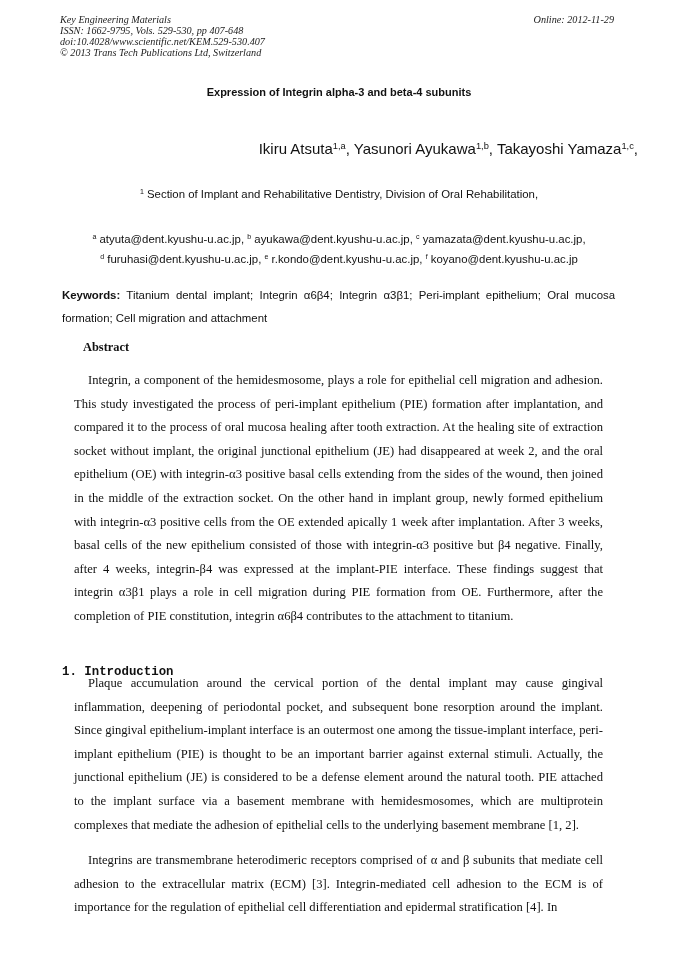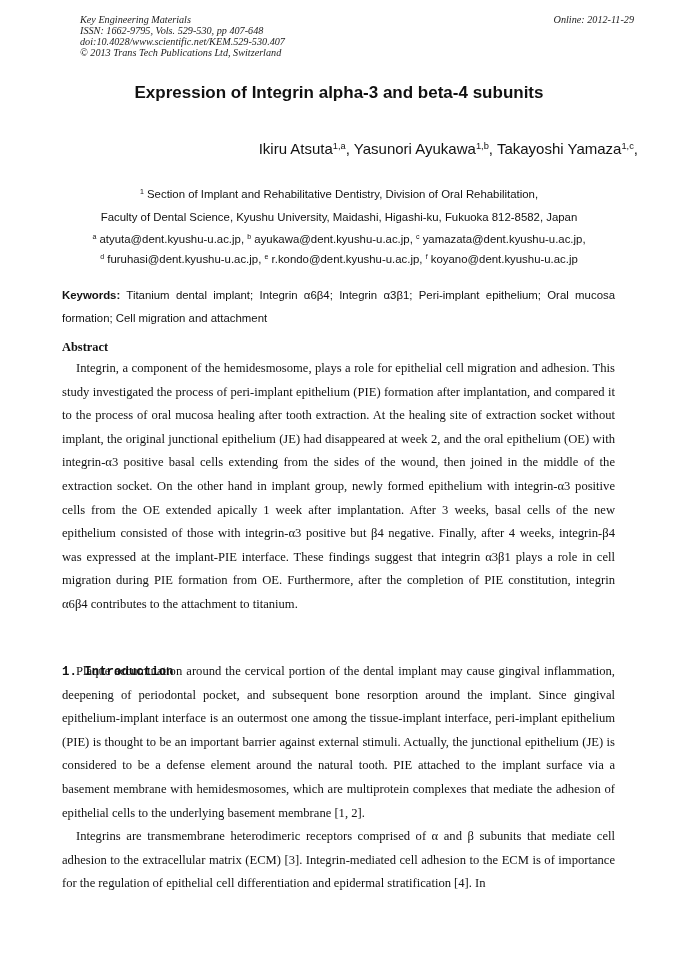--- a/index.html
+++ b/index.html
@@ -1,42 +1,42 @@
 <!DOCTYPE html>
 <html><head>
 <meta charset="utf-8">
 <style>
   html, body { margin: 0; padding: 0; background: #ffffff; }
   body { width: 678px; height: 959px; position: relative; overflow: hidden; color: #111; }
   .page { position: absolute; left: 0; top: 0; width: 678px; height: 959px; }
 
-  .hdr { position: absolute; left: 80px; top: 14px; width: 554px;
+  .hdr { position: absolute; left: 60px; top: 14px; width: 554px;
          font-family: "Liberation Serif", serif; font-style: italic; font-size: 10.2px; line-height: 11px; color: #222; }
   .hdr .line { display: block; white-space: nowrap; }
   .hdr .online { position: absolute; right: 0; top: 0; padding-left: 23px; }
 
   .title { position: absolute; left: 62px; width: 554px; top: 81px; text-align: center;
-           font-family: "Liberation Sans", sans-serif; font-weight: bold; font-size: 17px; line-height: 23px; color: #111; }
+           font-family: "Liberation Sans", sans-serif; font-weight: bold; font-size: 11px; line-height: 23px; color: #111; }
   .authors { position: absolute; left: 40px; width: 598px; top: 136px; text-align: right;
              font-family: "Liberation Sans", sans-serif; font-size: 15px; line-height: 26px; color: #111; }
   .authors sup, .aff sup, .emails sup { font-size: 0.62em; vertical-align: 0.55em; line-height: 0; }
   .aff { position: absolute; left: 40px; width: 598px; top: 183px; text-align: center;
          font-family: "Liberation Sans", sans-serif; font-size: 11.4px; line-height: 23px; color: #111; }
   .emails { position: absolute; left: 40px; width: 598px; top: 229px; text-align: center;
             font-family: "Liberation Sans", sans-serif; font-size: 11.4px; line-height: 20px; color: #111; }
 
   .keywords { position: absolute; left: 62px; width: 553px; top: 284px;
               font-family: "Liberation Sans", sans-serif; font-size: 11.4px; line-height: 23px; text-align: justify; color: #111; }
   .keywords b { font-weight: bold; }
 
   .section-head { position: absolute; left: 62px; font-family: "Liberation Serif", serif; font-weight: bold; font-size: 12.4px; line-height: 16px; color: #111; }
 
   .body-text { position: absolute; left: 62px; width: 553px;
                font-family: "Liberation Serif", serif; font-size: 12.6px; line-height: 23.6px; text-align: justify; color: #111; }
-  .body-text p { margin: 0; text-indent: 14px; }
+  .body-text p { margin: 12px; text-indent: 14px; }
 </style>
 </head>
 <body>
 
 <div class="page">
 
   <div class="hdr">
     <span class="line">Key Engineering Materials</span>
     <span class="line">ISSN: 1662-9795, Vols. 529-530, pp 407-648</span>
     <span class="line">doi:10.4028/www.scientific.net/KEM.529-530.407</span>
@@ -49,35 +49,34 @@
   </div>
 
   <div class="authors">
     <div>
       <span>Ikiru Atsuta</span><sup>1,a</sup><span>, </span><span>Yasunori Ayukawa</span><sup>1,b</sup><span>, </span><span>Takayoshi Yamaza</span><sup>1,c</sup><span>,</span>
     </div>
   </div>
 
   <div class="aff">
     <div><sup>1</sup><span> Section of Implant and Rehabilitative Dentistry, Division of Oral Rehabilitation,</span></div>
-    <div>Faculty of Dental Science, Kyushu University, Maidashi, Higashi-ku, Fukuoka 812-8582, Japan</div>
   </div>
 
   <div class="emails">
     <div>
       <sup>a</sup>&nbsp;<span>atyuta@dent.kyushu-u.ac.jp</span><span>, </span><sup>b</sup>&nbsp;<span>ayukawa@dent.kyushu-u.ac.jp</span><span>, </span><sup>c</sup>&nbsp;<span>yamazata@dent.kyushu-u.ac.jp</span><span>,</span>
     </div>
     <div>
       <sup>d</sup>&nbsp;<span>furuhasi@dent.kyushu-u.ac.jp</span><span>, </span><sup>e</sup>&nbsp;<span>r.kondo@dent.kyushu-u.ac.jp</span><span>, </span><sup>f</sup>&nbsp;<span>koyano@dent.kyushu-u.ac.jp</span>
     </div>
   </div>
 
   <div class="keywords"><b>Keywords:</b><span> Titanium dental implant; Integrin α6β4; Integrin α3β1; Peri-implant epithelium; Oral mucosa formation; Cell migration and attachment</span></div>
 
-  <div class="section-head" style="top:339px;">Abstract</div>
+  <div class="section-head" style="top:339px;margin-left:21px;">Abstract</div>
   <div class="body-text" style="top:357px;">
     <p>Integrin, a component of the hemidesmosome, plays a role for epithelial cell migration and adhesion. This study investigated the process of peri-implant epithelium (PIE) formation after implantation, and compared it to the process of oral mucosa healing after tooth extraction.   At the healing site of extraction socket without implant, the original junctional epithelium (JE) had disappeared at week 2, and the oral epithelium (OE) with integrin-α3 positive basal cells extending from the sides of the wound, then joined in the middle of the extraction socket. On the other hand in implant group, newly formed epithelium with integrin-α3 positive cells from the OE extended apically 1 week after implantation. After 3 weeks, basal cells of the new epithelium consisted of those with integrin-α3 positive but β4 negative. Finally, after 4 weeks, integrin-β4 was expressed at the implant-PIE interface. These findings suggest that integrin α3β1 plays a role in cell migration during PIE formation from OE. Furthermore, after the completion of PIE constitution, integrin α6β4 contributes to the attachment to titanium.</p>
   </div>
 
   <div class="section-head" style="top:664px;font-family:Liberation Mono, monospace;">1. Introduction</div>
   <div class="body-text" style="top:660px;">
     <p>Plaque accumulation around the cervical portion of the dental implant may cause gingival inflammation, deepening of periodontal pocket, and subsequent bone resorption around the implant. Since gingival epithelium-implant interface is an outermost one among the tissue-implant interface, peri-implant epithelium (PIE) is thought to be an important barrier against external stimuli. Actually, the junctional epithelium (JE) is considered to be a defense element around the natural tooth. PIE attached to the implant surface via a basement membrane with hemidesmosomes, which are multiprotein complexes that mediate the adhesion of epithelial cells to the underlying basement membrane [1, 2].</p>
     <p>Integrins are transmembrane heterodimeric receptors comprised of α and β subunits that mediate cell adhesion to the extracellular matrix (ECM) [3]. Integrin-mediated cell adhesion to the ECM is of importance for the regulation of epithelial cell differentiation and epidermal stratification [4]. In</p>
   </div>
 

